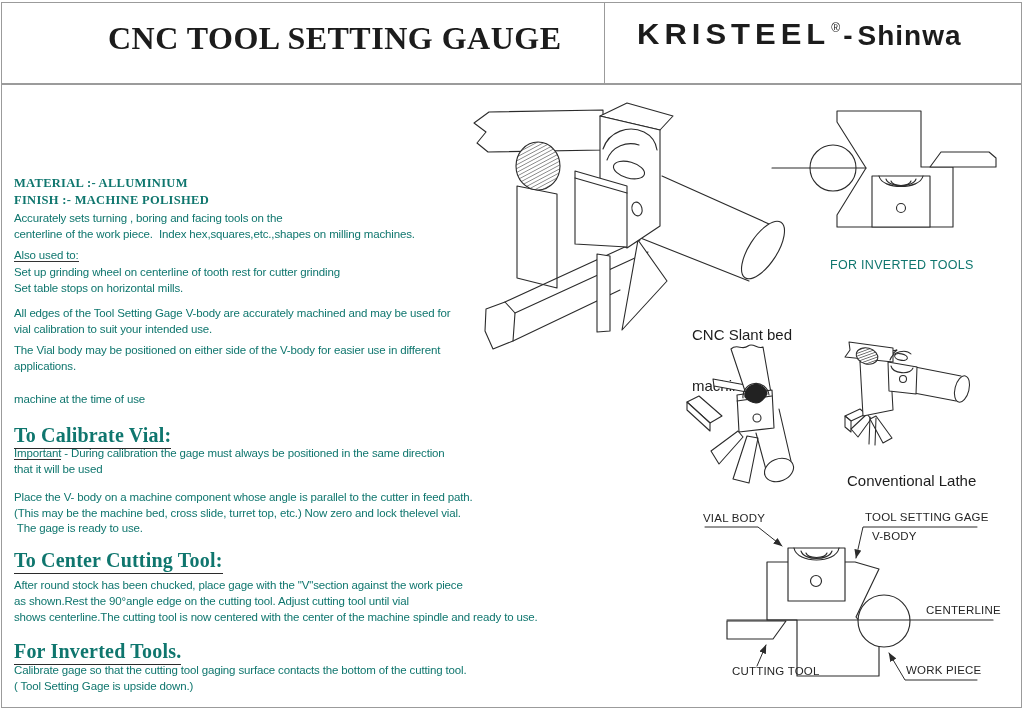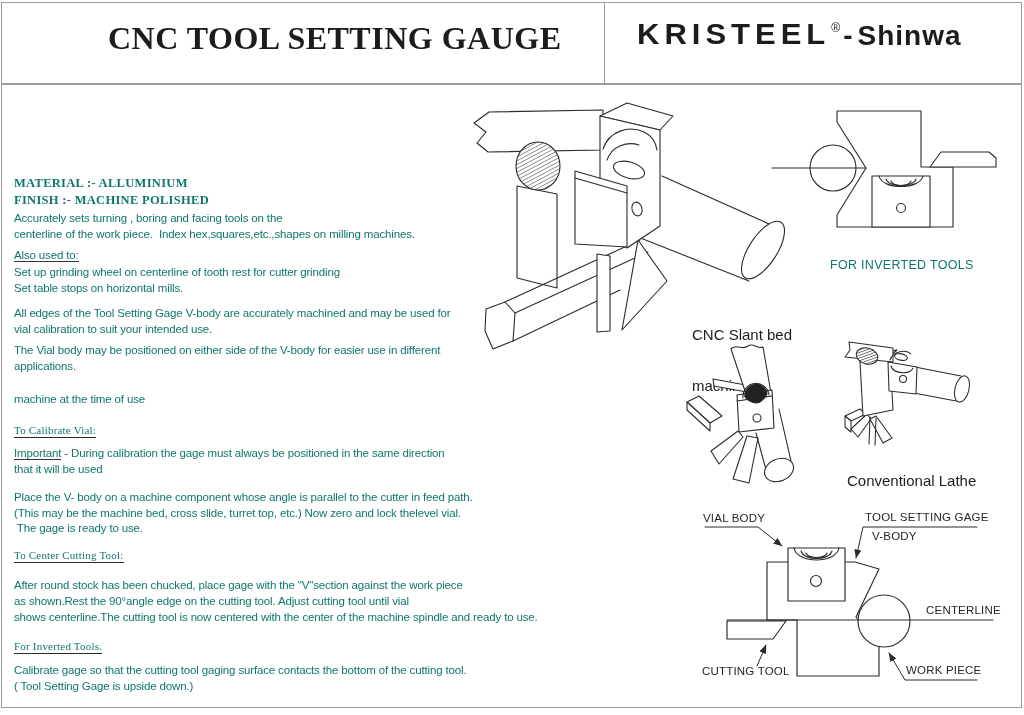--- a/index.html
+++ b/index.html
@@ -13,21 +13,21 @@
   .title{left:60px;top:20px;font-family:"Liberation Serif",serif;font-weight:bold;
          font-size:32px;letter-spacing:.5px;white-space:pre;margin-left:48px;}
   .logo{left:637px;top:16px;display:flex;align-items:flex-end;white-space:pre;}
   .logo-main{font-size:31px;font-weight:bold;letter-spacing:5px;transform:scaleY(.95);}
   .logo-reg{font-size:12px;position:relative;top:-17px;margin-left:1px;}
   .logo-dash{font-size:28px;font-weight:bold;margin:0 5px 0 3px;}
   .logo-sub{font-size:28px;font-weight:bold;letter-spacing:1px;}
 
   .bl{position:absolute;left:14px;font-size:11.5px;letter-spacing:-.15px;white-space:pre;color:#0f766e;}
   .spec{font-family:"Liberation Serif",serif;font-weight:bold;font-size:12.5px;letter-spacing:.3px;}
-  .shead{font-family:"Liberation Serif",serif;font-weight:normal;font-size:11px;letter-spacing:.2px;
+  .shead{font-family:"Liberation Serif",serif;font-weight:bold;font-size:20px;letter-spacing:.2px;
          border-bottom:1.3px solid #2b2b2b;padding-bottom:1px;}
   .uline{border-bottom:1px solid #333;}
   .figlbl{position:absolute;font-size:15px;color:#1d1d1d;white-space:pre;line-height:17px;}
   .smlbl{position:absolute;font-size:11.5px;letter-spacing:.2px;color:#262626;white-space:pre;}
   .invlbl{position:absolute;font-size:12.5px;letter-spacing:.3px;color:#0f766e;white-space:pre;}
   svg{position:absolute;overflow:visible;}
 </style>
 </head>
 <body>
 
@@ -197,16 +197,16 @@
         <path d="M977,527 L863,527 L856,558" marker-end="url(#arr)"></path>
         <path d="M757,666 L766,645" marker-end="url(#arr)"></path>
         <path d="M977,680 L905,680 L889,653" marker-end="url(#arr)"></path>
       </g>
     </g>
   </svg>
   <div class="smlbl" style="left:703px;top:512px">VIAL BODY</div>
   <div class="smlbl" style="left:865px;top:511px">TOOL SETTING GAGE</div>
   <div class="smlbl" style="left:872px;top:530px">V-BODY</div>
   <div class="smlbl" style="left:926px;top:604px">CENTERLINE</div>
-  <div class="smlbl" style="left:702px;top:665px">CUTTING TOOL</div>
+  <div class="smlbl" style="left:732px;top:665px">CUTTING TOOL</div>
   <div class="smlbl" style="left:906px;top:664px">WORK PIECE</div>
 
 </div>
 
 </body></html>

